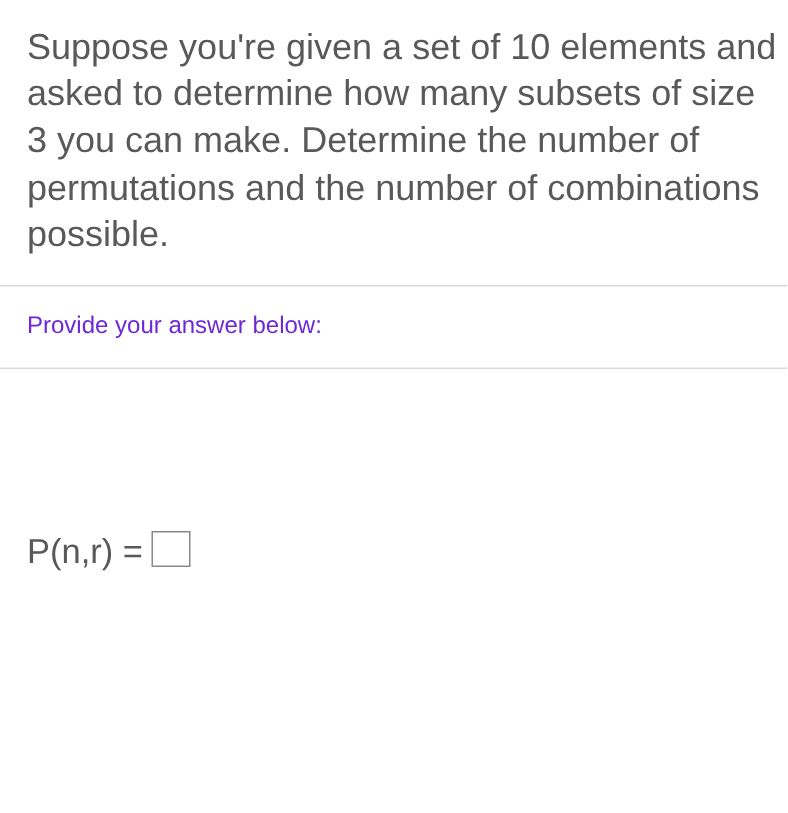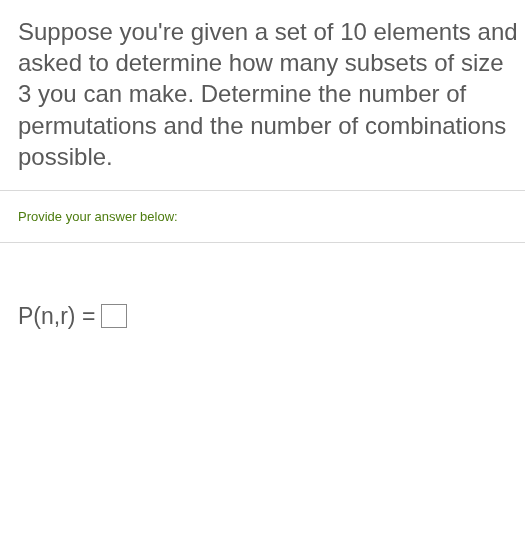--- a/index.html
+++ b/index.html
@@ -25,31 +25,31 @@
     }
     .divider {
       border: none;
       border-top: 1px solid #d9d9d9;
       margin: 0;
     }
     .prompt-block {
       padding: 18px 18px 18px 18px;
     }
     .prompt-text {
-      font-size: 13px;
-      color: #4d7c0f;
+      font-size: 16px;
+      color: #6d28d9;
       font-weight: 400;
     }
     .answers-block {
       padding: 60px 18px 18px 18px;
     }
     .answer-row {
       display: flex;
-      align-items: center;
       margin-bottom: 56px;
+      margin-top: 48px;
     }
     .answer-label {
       font-size: 23px;
       color: #595959;
       font-weight: 400;
     }
     .answer-input {
       width: 26px;
       height: 24px;
       border: 1px solid #888;

